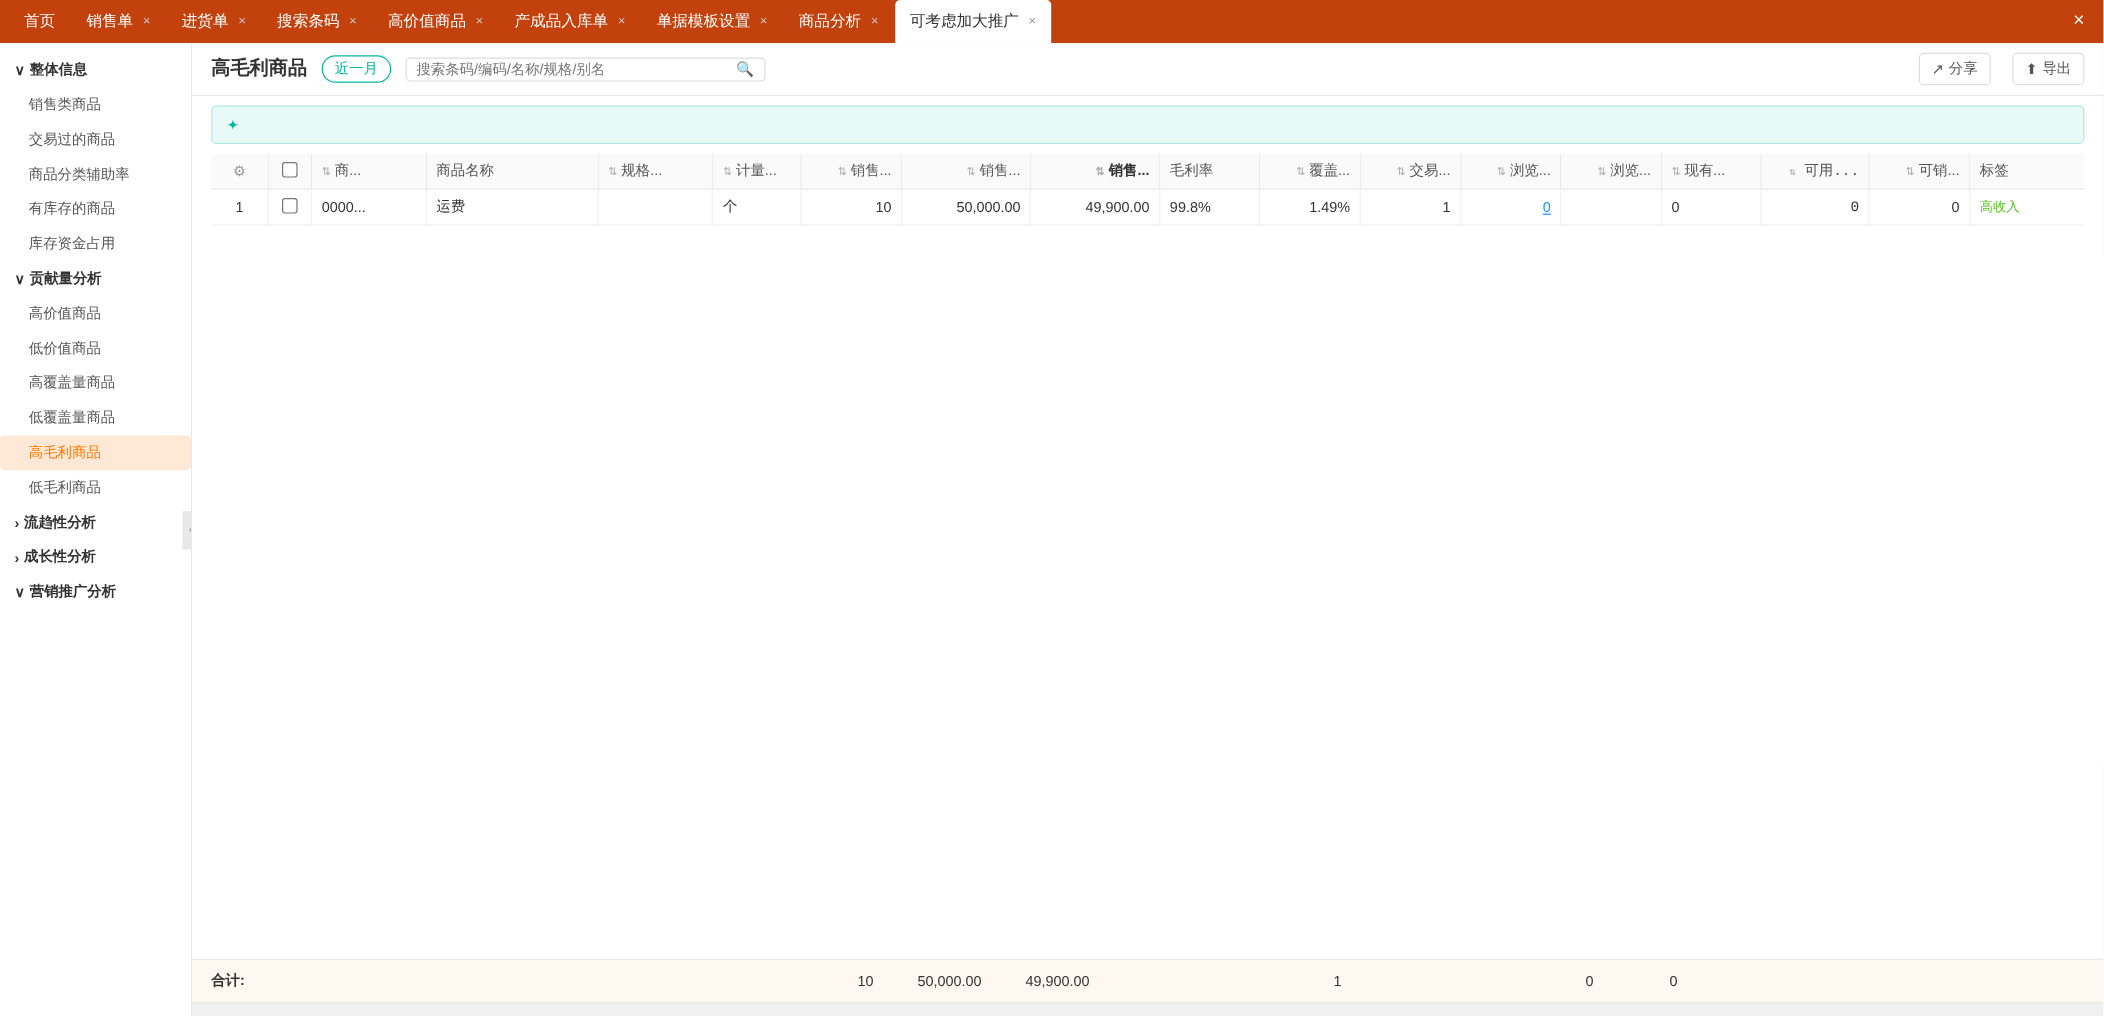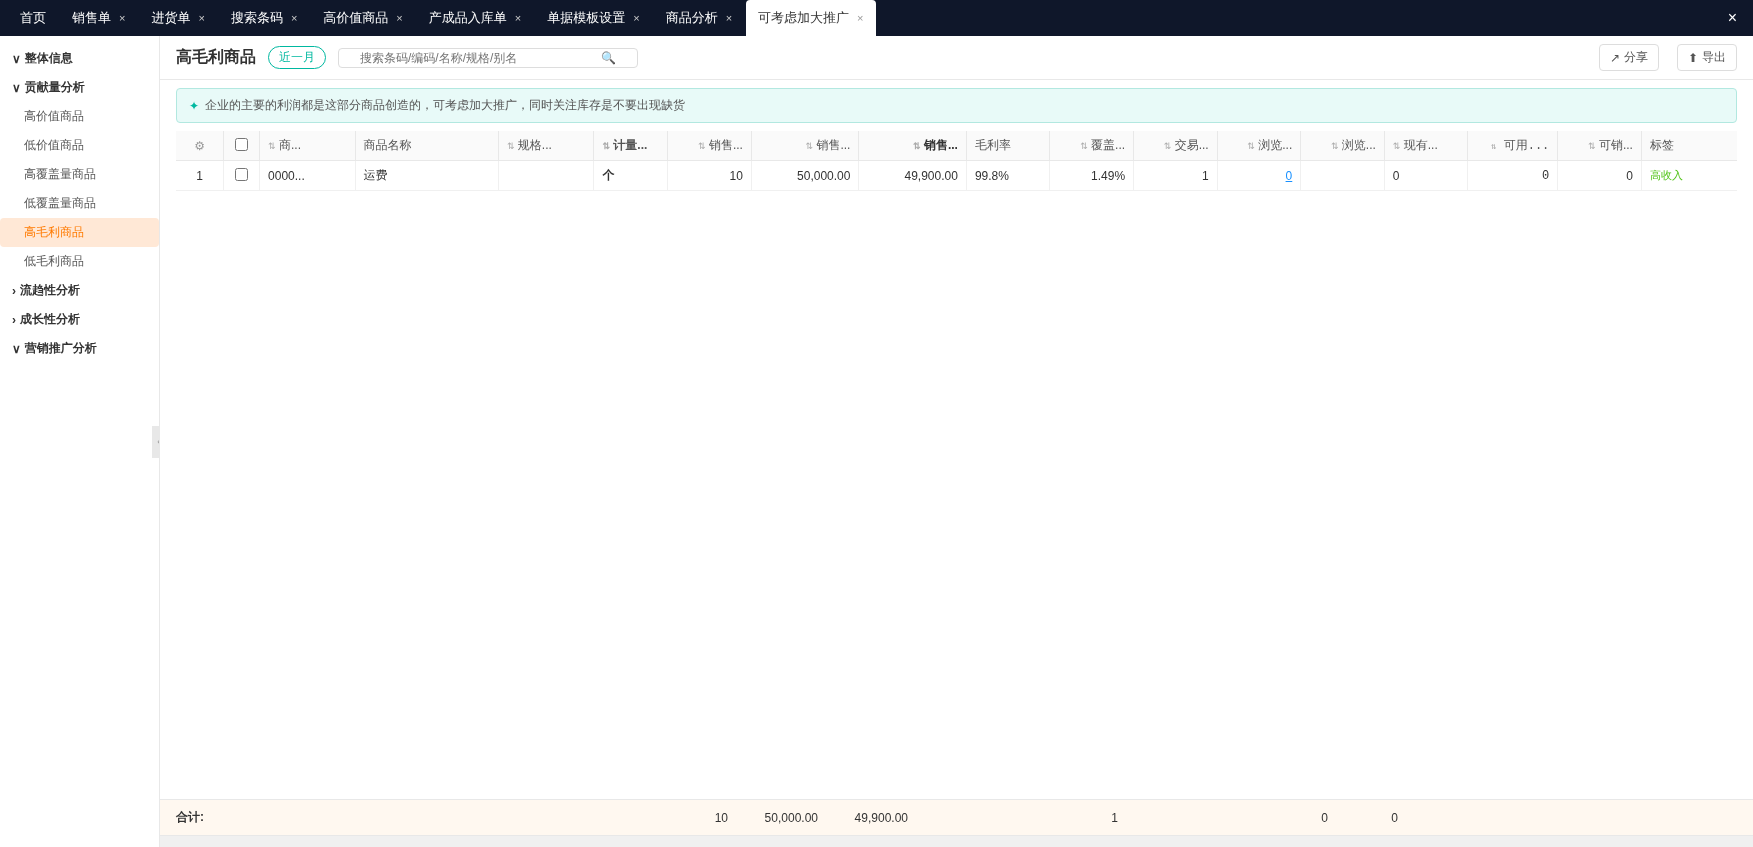--- a/index.html
+++ b/index.html
@@ -2,21 +2,21 @@
 <html><head>
   <meta charset="utf-8">
   <style>
     * { box-sizing: border-box; margin: 0; padding: 0; }
     body { font-family: 'Microsoft YaHei', Arial, sans-serif; font-size: 12px; background: #f5f5f5; overflow: hidden; }
 
     
     .top-nav {
       display: flex;
       align-items: center;
-      background: #0f172a;
+      background: #c2410c;
       height: 36px;
       padding: 0 8px;
       gap: 2px;
     }
     .nav-item {
       display: flex;
       align-items: center;
       padding: 0 12px;
       height: 36px;
       color: #fff;
@@ -115,21 +115,21 @@
       color: #00b8a0;
       cursor: pointer;
       font-size: 12px;
       background: #fff;
     }
     .search-box {
       display: flex;
       align-items: center;
       border: 1px solid #ddd;
       border-radius: 4px;
-      padding: 2px 21px;
+      padding: 2px 8px;
       gap: 4px;
       flex: 1;
       max-width: 300px;
     }
     .search-input {
       border: none;
       outline: none;
       font-size: 12px;
       color: #333;
       width: 100%;
@@ -226,21 +226,21 @@
     
     ::-webkit-scrollbar { width: 6px; height: 6px; }
     ::-webkit-scrollbar-track { background: #f0f0f0; }
     ::-webkit-scrollbar-thumb { background: #ccc; border-radius: 3px; }
 
     .col-num { width: 40px; text-align: center; }
     .col-check { width: 30px; text-align: center; }
     .col-code { width: 80px; }
     .col-name { width: 120px; }
     .col-spec { width: 80px; }
-    .col-unit { width: 60px; font-weight: bold; }
+    .col-unit { width: 60px; }
     .col-sales-qty { width: 70px; text-align: right; }
     .col-sales-amt { width: 90px; text-align: right; }
     .col-sales-profit { width: 90px; text-align: right; }
     .col-gross-rate { width: 70px; text-align: left; }
     .col-coverage { width: 70px; text-align: right; }
     .col-transaction { width: 70px; text-align: right; }
     .col-browse1 { width: 70px; text-align: right; }
     .col-browse2 { width: 70px; text-align: right; }
     .col-current { width: 70px; }
     .col-available { width: 70px; text-align: right; font-family: Liberation Mono, monospace; }
@@ -300,20 +300,37 @@
 </div>
 
 <div class="main-layout">
 
   <div class="sidebar" style="position:relative;">
 
     <div class="sidebar-group-title">
       <span>∨</span>
       <span>整体信息</span>
     </div>
+    <div>
+      <div class="sidebar-item">
+        <span>销售类商品</span>
+      </div>
+      <div class="sidebar-item">
+        <span>交易过的商品</span>
+      </div>
+      <div class="sidebar-item">
+        <span>商品分类辅助率</span>
+      </div>
+      <div class="sidebar-item">
+        <span>有库存的商品</span>
+      </div>
+      <div class="sidebar-item">
+        <span>库存资金占用</span>
+      </div>
+    </div>
 
     <div class="sidebar-group-title">
       <span>∨</span>
       <span>贡献量分析</span>
     </div>
     <div>
       <div class="sidebar-item">
         <span>高价值商品</span>
       </div>
       <div class="sidebar-item">
@@ -368,21 +385,20 @@
         <span>分享</span>
       </button>
       <button class="header-action-btn" style="margin-left:6px;">
         <span>⬆</span>
         <span>导出</span>
       </button>
     </div>
 
     <div class="info-banner">
       <span style="color:#00b8a0;">✦</span>
-      <span>企业的主要的利润都是这部分商品创造的，可考虑加大推广，同时关注库存是不要出现缺货</span>
     </div>
 
     <div class="table-container">
       <table>
         <thead>
           <tr>
             <th class="col-num">
               <span class="settings-icon">⚙</span>
             </th>
             <th class="col-check">

